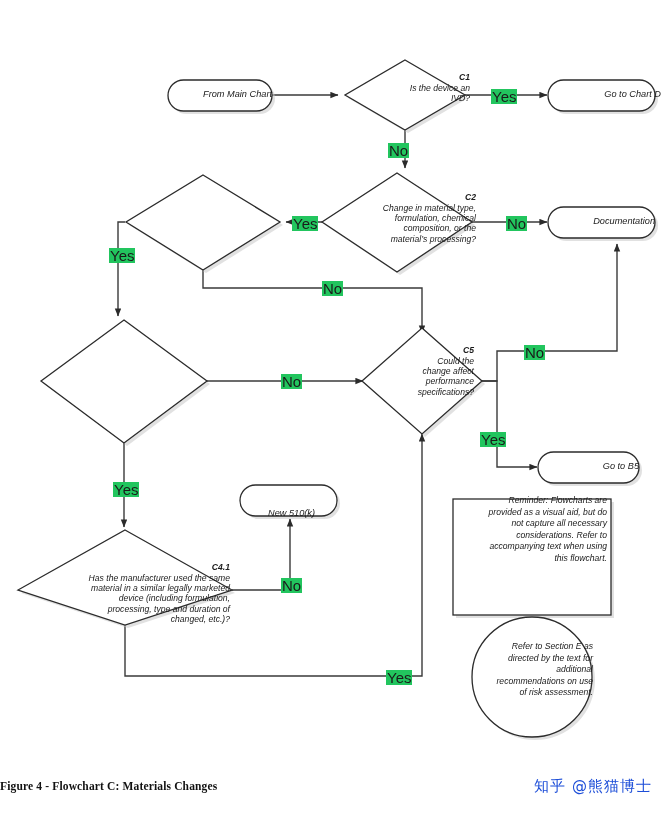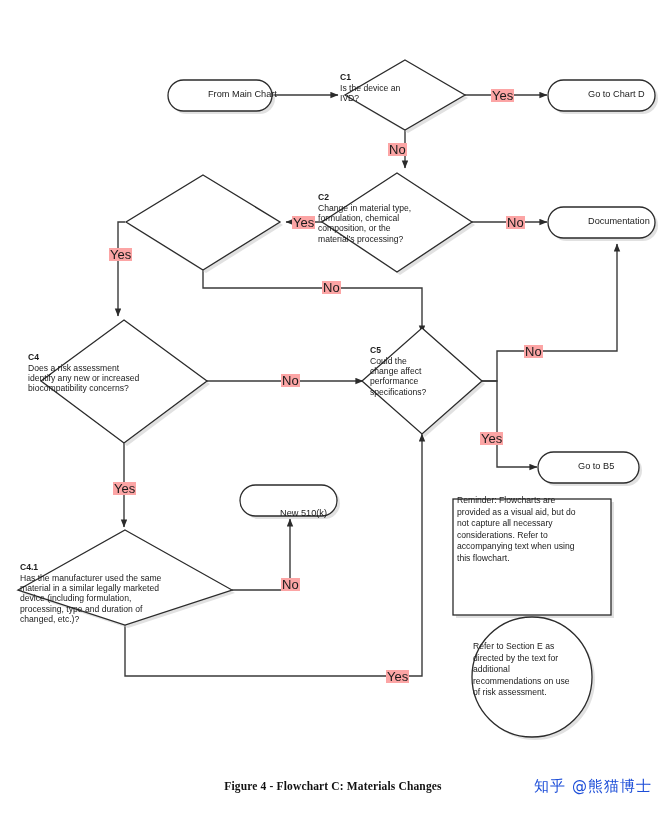--- a/index.html
+++ b/index.html
@@ -39,56 +39,55 @@
     stroke: #2b2b2b;
     stroke-width: 1.3;
   }
   .shape-shadow {
     fill: #c9c9c9;
     opacity: 0.55;
   }
   
   .node-text {
     position: absolute;
-    text-align: left;
+    text-align: right;
     line-height: 1.18;
     color: #1a1a1a;
     pointer-events: none;
+    font-style: italic;
     -webkit-font-smoothing: antialiased;
   }
   .node-id {
     display: block;
     font-weight: bold;
     margin-bottom: 1px;
   }
   .diamond-text { font-size: 8.6px; }
   .term-text {
     font-size: 9.2px;
     line-height: 1.1;
-    padding-left: 40px;
   }
   .note-text {
     font-size: 8.6px;
     line-height: 1.35;
   }
   .edge-label {
     position: absolute;
-    font-size: 13px;
+    font-size: 15px;
     color: #1a1a1a;
-    background: #fca5a5;
+    background: #22c55e;
     padding: 0 1px;
     white-space: nowrap;
     line-height: 1;
   }
   #figure-caption {
     position: absolute;
     left: 0;
     top: 780px;
     width: 666px;
-    text-align: center;
     font-family: "Liberation Serif", serif;
     font-weight: bold;
     font-size: 11.5px;
     color: #111111;
     letter-spacing: 0.15px;
   }
   #watermark {
     position: absolute;
     right: 14px;
     top: 777px;
@@ -210,45 +209,39 @@
 
     </g>
   </svg>
 
   <div class="node-text term-text" style="left:168px; top:89px; width:104px;">From Main Chart</div>
 
   <div class="node-text term-text" style="left:548px; top:89px; width:113px;">Go to Chart D</div>
 
   <div class="node-text term-text" style="left:548px; top:216px; width:107px;">Documentation</div>
 
-  <div class="node-text term-text" style="left:538px; top:461px; width:91px;">Go to B5</div>
+  <div class="node-text term-text" style="left:538px; top:461px; width:101px;">Go to B5</div>
 
   <div class="node-text term-text" style="left:240px; top:508px; width:75px;">New 510(k)</div>
 
   <div class="node-text diamond-text" style="left:340px; top:72px; width:130px;">
     <span class="node-id">C1</span>
     <span>Is the device an</span><br>
     <span>IVD?</span>
   </div>
 
   <div class="node-text diamond-text" style="left:318px; top:192px; width:158px;">
     <span class="node-id">C2</span>
     <span>Change in material type,</span><br>
     <span>formulation, chemical</span><br>
     <span>composition,  or the</span><br>
     <span>material’s processing?</span>
   </div>
 
 
-  <div class="node-text diamond-text" style="left:28px; top:352px; width:192px;">
-    <span class="node-id">C4</span>
-    <span>Does a risk assessment</span><br>
-    <span>identify any new or increased</span><br>
-    <span>biocompatibility concerns?</span>
-  </div>
 
   <div class="node-text diamond-text" style="left:370px; top:345px; width:104px;">
     <span class="node-id">C5</span>
     <span>Could the</span><br>
     <span>change affect</span><br>
     <span>performance</span><br>
     <span>specifications?</span>
   </div>
 
   <div class="node-text diamond-text" style="left:20px; top:562px; width:210px;">

